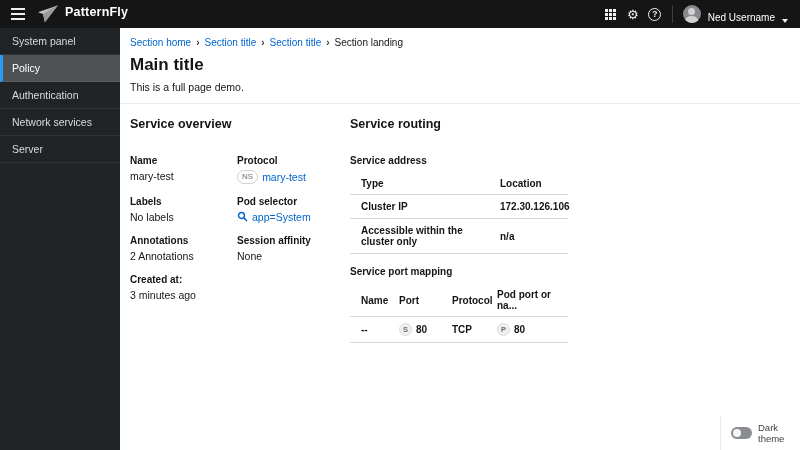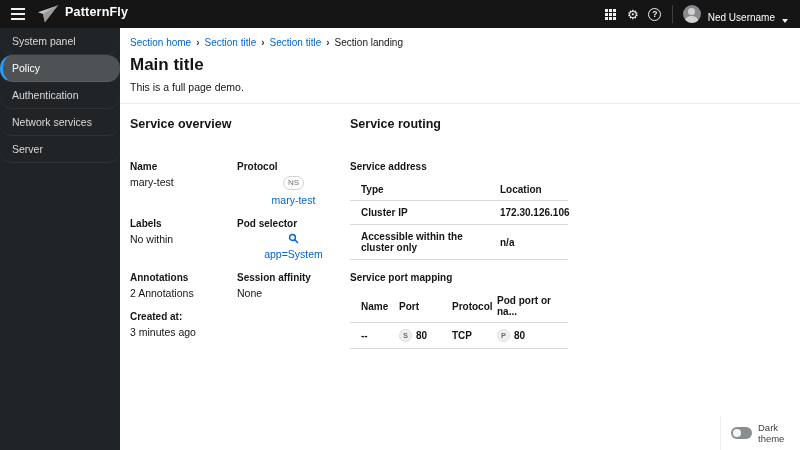--- a/index.html
+++ b/index.html
@@ -24,43 +24,43 @@
   .user-menu { display:flex; align-items:flex-end; gap:7px; cursor:pointer; }
   .avatar { width:18px; height:18px; border-radius:50%; background:#87898c; position:relative; overflow:hidden; }
   .avatar .head { position:absolute; left:5.5px; top:3px; width:7px; height:7px; border-radius:50%; background:#cfd1d3; }
   .avatar .torso { position:absolute; left:2.5px; top:11px; width:13px; height:9px; border-radius:50%; background:#cfd1d3; }
   .user-name { color:#fff; font-size:10px; }
   .caret-down { width:0; height:0; border-left:3.5px solid transparent; border-right:3.5px solid transparent; border-top:4px solid #f0f0f0; }
 
   
   .sidebar { position:absolute; top:28px; left:0; bottom:0; width:120px; background:#212427; }
   .nav-item { padding:7px 8px 7px 12px; font-size:10.5px; color:#dadada; cursor:pointer;
-    border-bottom:1px solid rgba(255,255,255,.07);border-radius:13px; }
+    border-bottom:1px solid rgba(255,255,255,.07); }
   .nav-item.selected { background:#4f5255; color:#fff; border-left:3px solid #2b9af3; padding-left:9px; }
 
   
   .main { position:absolute; top:28px; left:120px; right:0; bottom:0; background:#fff; }
   .page-header { padding:9px 10px 10px 10px; border-bottom:1px solid #ededed; }
   .breadcrumb { display:flex; align-items:center; gap:5px; font-size:10px; margin-bottom:7px; }
   .crumb-link { color:#0066cc; cursor:pointer; }
   .crumb-current { color:#151515; }
   .crumb-sep { color:#333; font-size:10px; font-weight:bold; line-height:1; }
   .page-title { font-size:17px; font-weight:bold; color:#151515; margin-bottom:6px; }
   .page-subtitle { font-size:10.5px; color:#151515; }
 
   .content { display:flex; padding:13px 10px; }
   .col-overview { width:220px; flex:none; }
   .col-routing { width:218px; flex:none; }
-  .section-heading { font-size:12.5px; font-weight:bold; color:#151515; margin-bottom:30px; }
+  .section-heading { font-size:12.5px; font-weight:bold; color:#151515; margin-bottom:24px; }
 
   .fields-grid { display:grid; grid-template-columns:107px 113px; row-gap:12px; }
   .field-label { font-size:10px; font-weight:bold; color:#151515; margin-bottom:4px; }
   .field-value { font-size:10.5px; color:#151515; }
   .link { color:#0066cc; cursor:pointer; }
-  .value-flex { display:flex; align-items:center; gap:4px;flex-direction:column; }
+  .value-flex { display:flex; align-items:center; gap:4px; }
   .ns-badge { display:inline-block; border:1px solid #d2d2d2; border-radius:8px; padding:1px 4px;
     font-size:8px; color:#6a6e73; background:#fff; line-height:1.2; }
 
   .sub-heading { font-size:10px; font-weight:bold; color:#151515; margin-bottom:7px; }
   table { border-collapse:collapse; width:218px; table-layout:fixed; }
   th { text-align:left; font-size:10px; font-weight:bold; color:#151515; padding:5px 2px 5px 0; border-bottom:1px solid #d8d8d8; }
   td { font-size:10px; color:#151515; padding:6px 2px 6px 0; border-bottom:1px solid #d8d8d8;font-weight:bold; }
   th:first-child, td:first-child { padding-left:11px; }
   .tbl-address col.c1 { width:150px; } .tbl-address col.c2 { width:68px; }
   .tbl-ports col.c1 { width:49px; } .tbl-ports col.c2 { width:53px; }
@@ -168,21 +168,21 @@
           </div>
           <div>
             <div class="field-label">Protocol</div>
             <div class="field-value value-flex">
               <span class="ns-badge">NS</span>
               <span class="link">mary-test</span>
             </div>
           </div>
           <div>
             <div class="field-label">Labels</div>
-            <div class="field-value">No within</div>
+            <div class="field-value">No labels</div>
           </div>
           <div>
             <div class="field-label">Pod selector</div>
             <div class="field-value value-flex">
               <svg width="11" height="11" viewBox="0 0 16 16">
                 <circle cx="6.5" cy="6.5" r="4.3" fill="none" stroke="#0066cc" stroke-width="2.1"></circle>
                 <line x1="10" y1="10" x2="14.5" y2="14.5" stroke="#0066cc" stroke-width="2.1"></line>
               </svg>
               <span class="link">app=System</span>
             </div>

